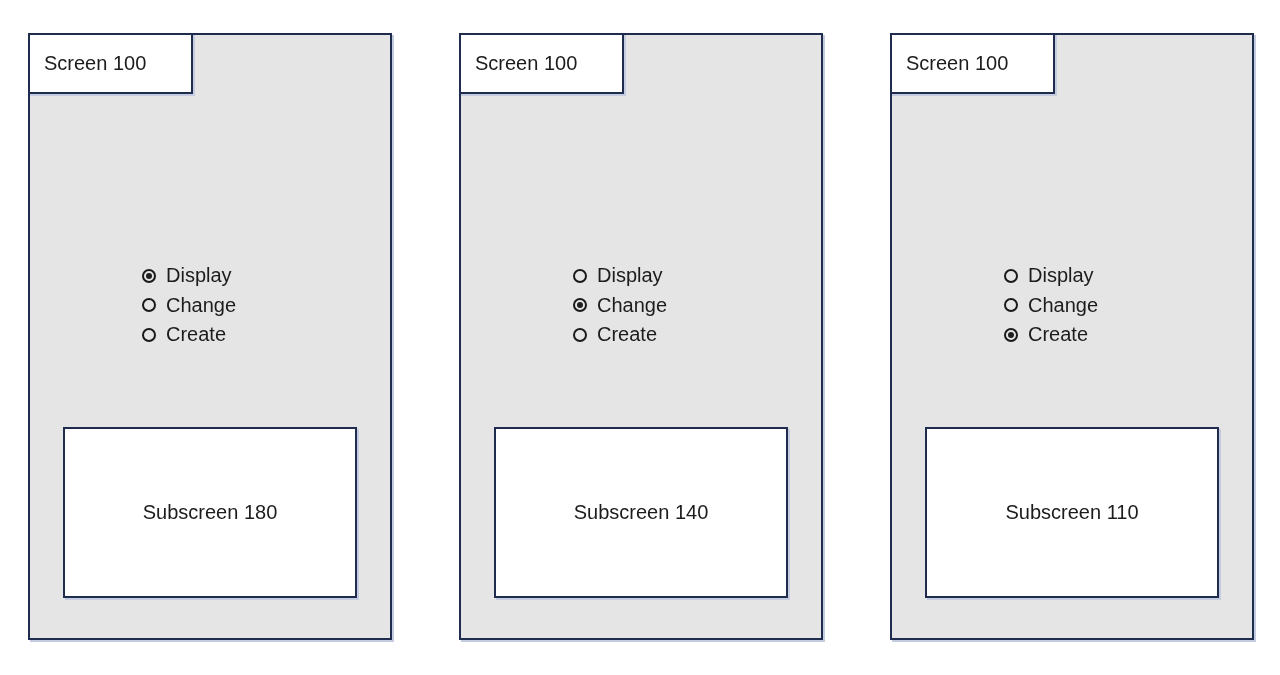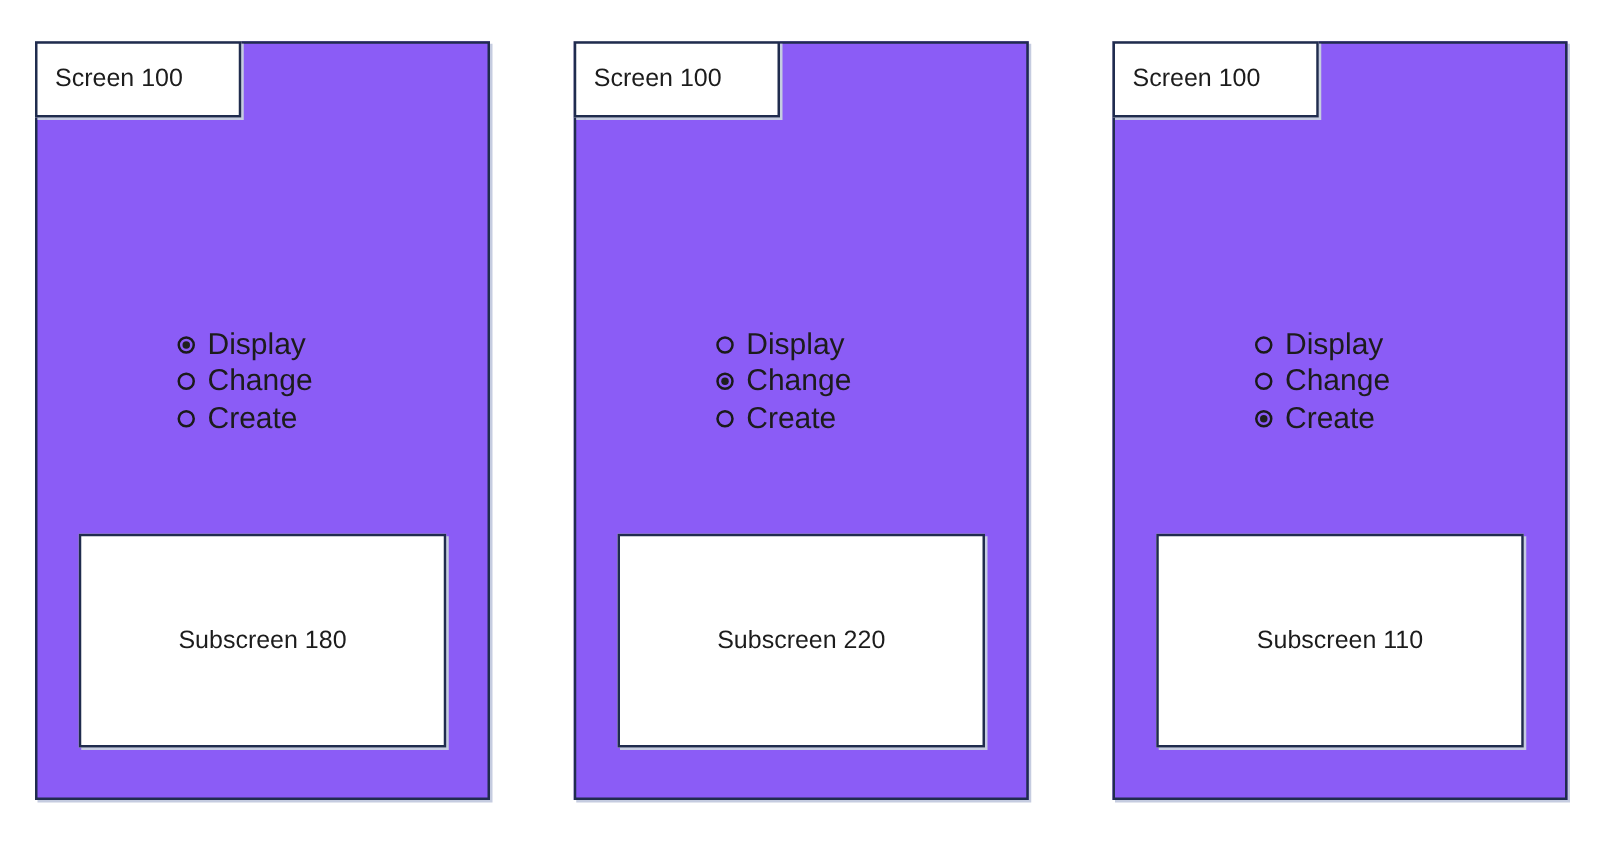--- a/index.html
+++ b/index.html
@@ -16,21 +16,21 @@
     background: #ffffff;
     overflow: hidden;
   }
   .panel {
     position: absolute;
     top: 33px;
     width: 364px;
     height: 607px;
     box-sizing: border-box;
     border: 2px solid #202c4e;
-    background: #8b5cf6;
+    background: #e5e5e5;
     box-shadow: 2px 2px 0 #c5cce0;
   }
   .p1 { left: 28px; }
   .p2 { left: 459px; }
   .p3 { left: 890px; }
 
   .tab {
     position: absolute;
     top: -2px;
     left: -2px;
@@ -48,21 +48,21 @@
 
   .radio-group {
     position: absolute;
     left: 112px;
     top: 226px;
   }
   .radio-row {
     display: flex;
     align-items: center;
     height: 29.5px;
-    font-size: 24px;
+    font-size: 20px;
     cursor: default;
   }
   .radio {
     width: 14px;
     height: 14px;
     box-sizing: border-box;
     border: 2px solid #1a1a1a;
     border-radius: 50%;
     margin-right: 10px;
     display: flex;
@@ -137,21 +137,21 @@
       <div class="radio-row">
         <span class="radio selected"></span>
         <span class="radio-label">Change</span>
       </div>
       <div class="radio-row">
         <span class="radio"></span>
         <span class="radio-label">Create</span>
       </div>
     </div>
     <div class="subscreen">
-      <span>Subscreen 220</span>
+      <span>Subscreen 140</span>
     </div>
   </div>
 
   <div class="panel p3">
     <div class="tab">
       <span>Screen 100</span>
     </div>
     <div class="radio-group">
       <div class="radio-row">
         <span class="radio"></span>

